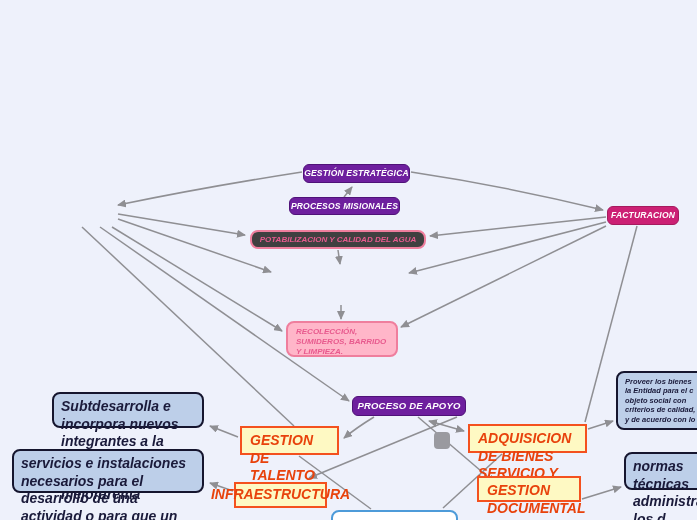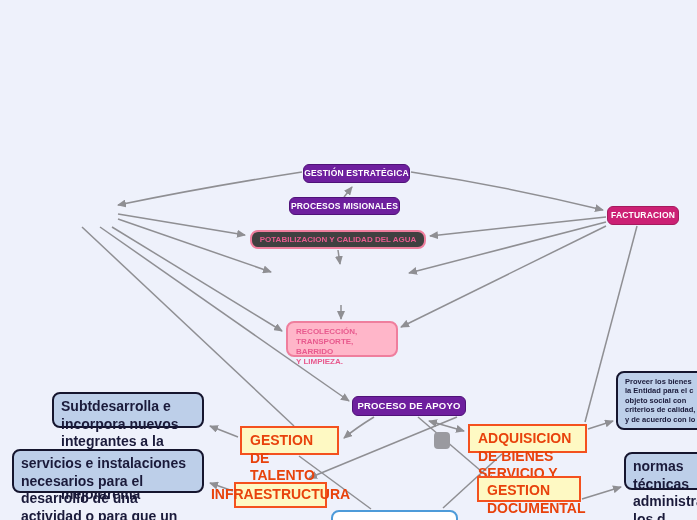--- a/index.html
+++ b/index.html
@@ -3,21 +3,21 @@
 <meta charset="utf-8">
 <style>
   html,body{margin:0;padding:0;}
   #canvas{
     position:relative;width:697px;height:520px;overflow:hidden;
     background:#eef1fb;font-family:"Liberation Sans",sans-serif;
   }
   .edges{position:absolute;left:0;top:0;width:697px;height:520px;}
   .node{
     position:absolute;box-sizing:border-box;font-weight:bold;
-    white-space:pre-line;line-height:1.25;cursor:default;
+    white-space:pre-line;line-height:1.25;cursor:default;font-style:italic;
   }
   .center{display:flex;align-items:center;justify-content:center;text-align:center;}
   .purple{
     background:#6e1f9e;border:1px solid #4f1278;color:#ffffff;
     border-radius:6px;font-size:8.5px;letter-spacing:.2px;
   }
   .magenta{
     background:#cc2074;border:1px solid #a51a5e;color:#ffffff;
     border-radius:6px;font-size:8.5px;letter-spacing:.2px;
   }
@@ -80,21 +80,21 @@
 
   <div class="node purple center" style="left:289px;top:197px;width:111px;height:18px">PROCESOS MISIONALES</div>
 
 
   <div class="node magenta center" style="left:607px;top:206px;width:72px;height:19px">FACTURACION</div>
 
   <div class="node pink center" style="left:250px;top:230px;width:176px;height:19px;padding:2px 6px">POTABILIZACION Y CALIDAD DEL AGUA</div>
 
 
   <div class="node pink pink2" style="left:286px;top:321px;width:112px;height:36px">RECOLECCIÓN,
-TRANSPORTE, BARRIDO
+SUMIDEROS, BARRIDO
 Y LIMPIEZA.</div>
 
   <div class="node purple center" style="left:352px;top:396px;width:114px;height:20px;font-size:9.5px">PROCESO DE APOYO</div>
 
   <div class="node blue" style="left:52px;top:392px;width:152px;height:36px">Subtdesarrolla e incorpora nuevos
 integrantes a la fuerza
 laboral para mejorarema</div>
 
   <div class="node blue" style="left:12px;top:449px;width:192px;height:44px">servicios e instalaciones necesarios para el
 desarrollo de una actividad o para que un

